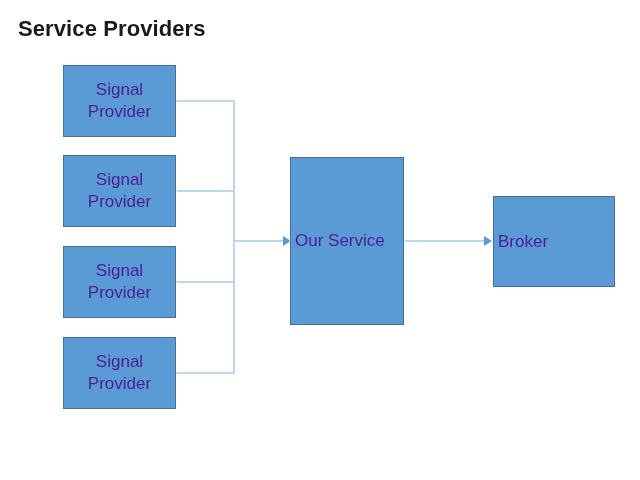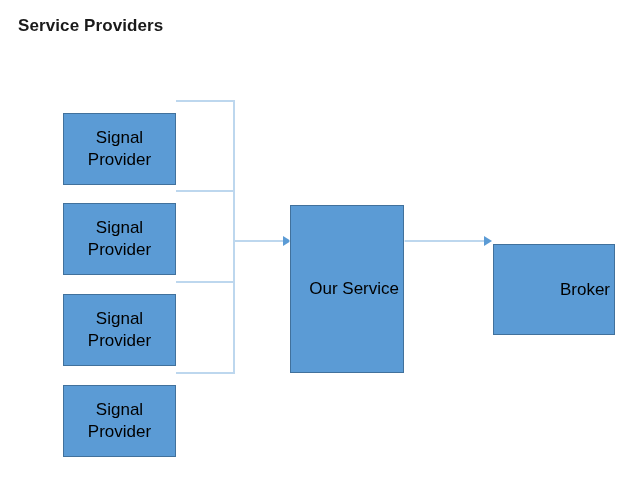--- a/index.html
+++ b/index.html
@@ -14,41 +14,40 @@
     position: relative;
     width: 640px;
     height: 480px;
     background: #ffffff;
     overflow: hidden;
   }
   #slide-title {
     position: absolute;
     left: 18px;
     top: 16px;
-    font-size: 17px;
+    font-size: 22px;
     font-weight: bold;
     color: #1a1a1a;
     letter-spacing: 0.1px;
     white-space: nowrap;
   }
   .node {
     position: absolute;
     box-sizing: border-box;
     background: #5B9BD5;
     border: 1px solid #41719C;
-    color: #000000;
+    color: #4c1d95;
     display: flex;
     align-items: center;
-    justify-content: flex-end;
+    justify-content: flex-start;
     text-align: center;
     line-height: 1.28;
     font-size: 17px;
     font-weight: normal;
     box-shadow: 0 0 0 1px rgba(255,255,255,0.55);
-    margin-top: 48px;
   }
   .node .label { display: block; padding: 0 4px; }
 
   .sp1 { left: 63px;  top: 65px;  width: 113px; height: 72px; }
   .sp2 { left: 63px;  top: 155px; width: 113px; height: 72px; }
   .sp3 { left: 63px;  top: 246px; width: 113px; height: 72px; }
   .sp4 { left: 63px;  top: 337px; width: 113px; height: 72px; }
 
   .our-service { left: 290px; top: 157px; width: 114px; height: 168px; }
   .broker      { left: 493px; top: 196px; width: 122px; height: 91px; }

